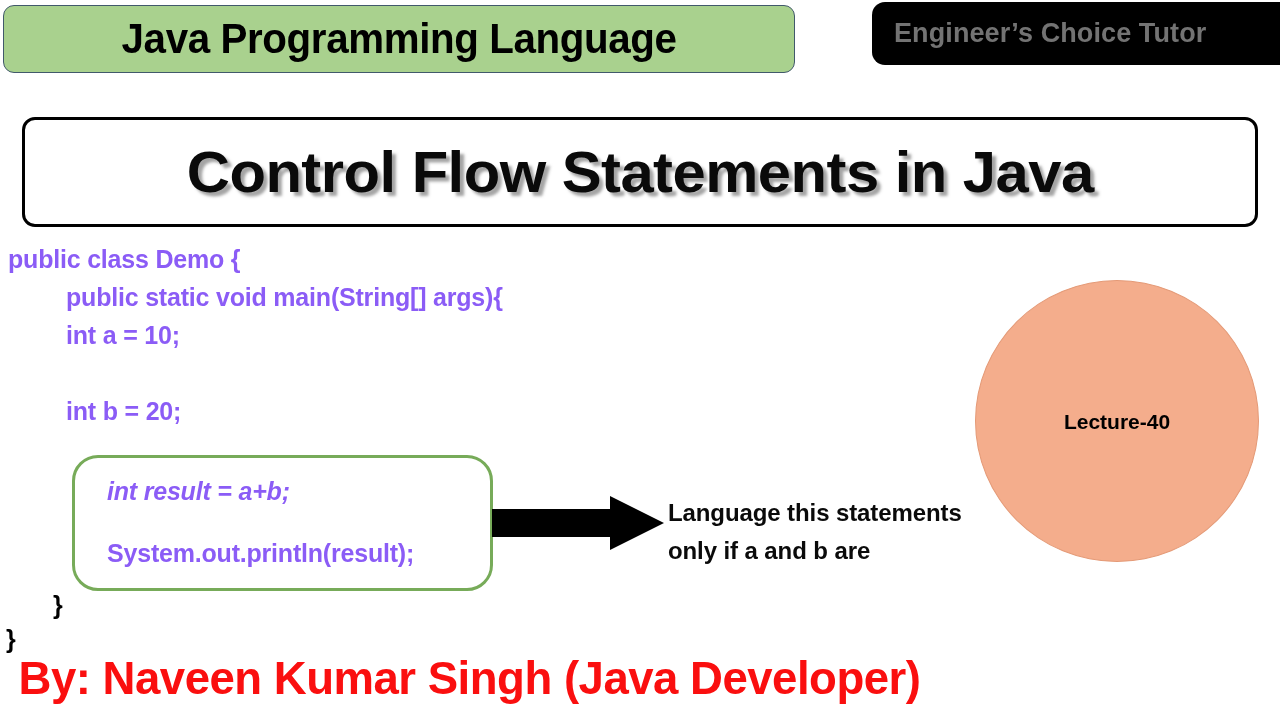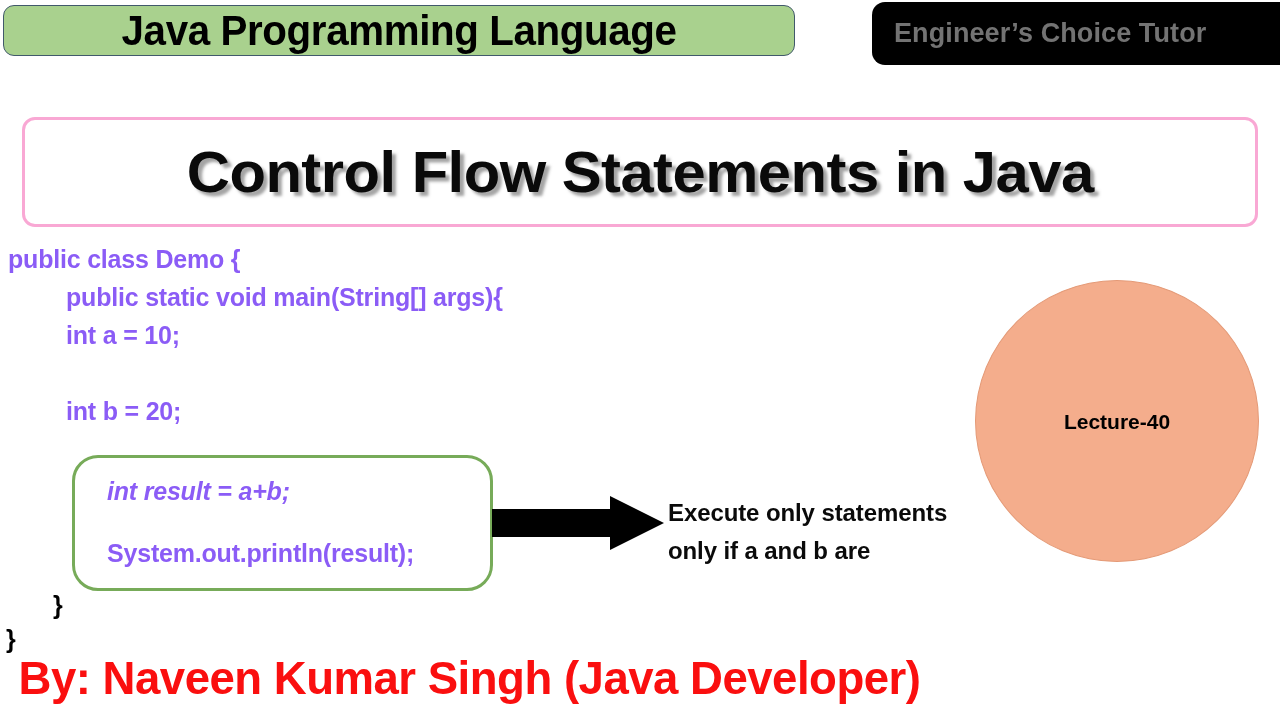--- a/index.html
+++ b/index.html
@@ -15,21 +15,21 @@
     font-family: "Liberation Sans", sans-serif;
     background: #ffffff;
   }
 
   
   #course-title-pill {
     position: absolute;
     left: 3px;
     top: 5px;
     width: 792px;
-    height: 51px;
+    height: 68px;
     background: #a9d18e;
     border: 1.5px solid #41596b;
     border-radius: 11px;
     box-sizing: border-box;
     display: flex;
     align-items: center;
     justify-content: center;
   }
   #course-title-text {
     font-size: 42px;
@@ -64,21 +64,21 @@
     line-height: 1;
   }
 
   
   #headline-box {
     position: absolute;
     left: 22px;
     top: 117px;
     width: 1236px;
     height: 110px;
-    border: 3px solid #f9a8d4;
+    border: 3px solid #000000;
     border-radius: 13px;
     box-sizing: border-box;
     display: flex;
     align-items: center;
     justify-content: center;
     background: #ffffff;
   }
   #headline-text {
     font-size: 58px;
     font-weight: bold;
@@ -243,21 +243,21 @@
 <div id="brace-inner">}</div>
 <div id="brace-outer">}</div>
 
 <div id="flow-arrow">
   <svg width="172" height="54" viewBox="0 0 172 54" xmlns="http://www.w3.org/2000/svg">
     <polygon points="0,13 118,13 118,0 172,27 118,54 118,41 0,41" fill="#000000"></polygon>
   </svg>
 </div>
 
 <div id="annotation">
-  <div class="annotation-line">Execute only statements</div>
+  <div class="annotation-line">Language this statements</div>
   <div class="annotation-line">only if a and b are</div>
 </div>
 
 <div id="lecture-circle">
   <span id="lecture-label">Lecture-40</span>
 </div>
 
 <div id="author-line">By: Naveen Kumar Singh (Java Developer)</div>
 
 </body></html>

